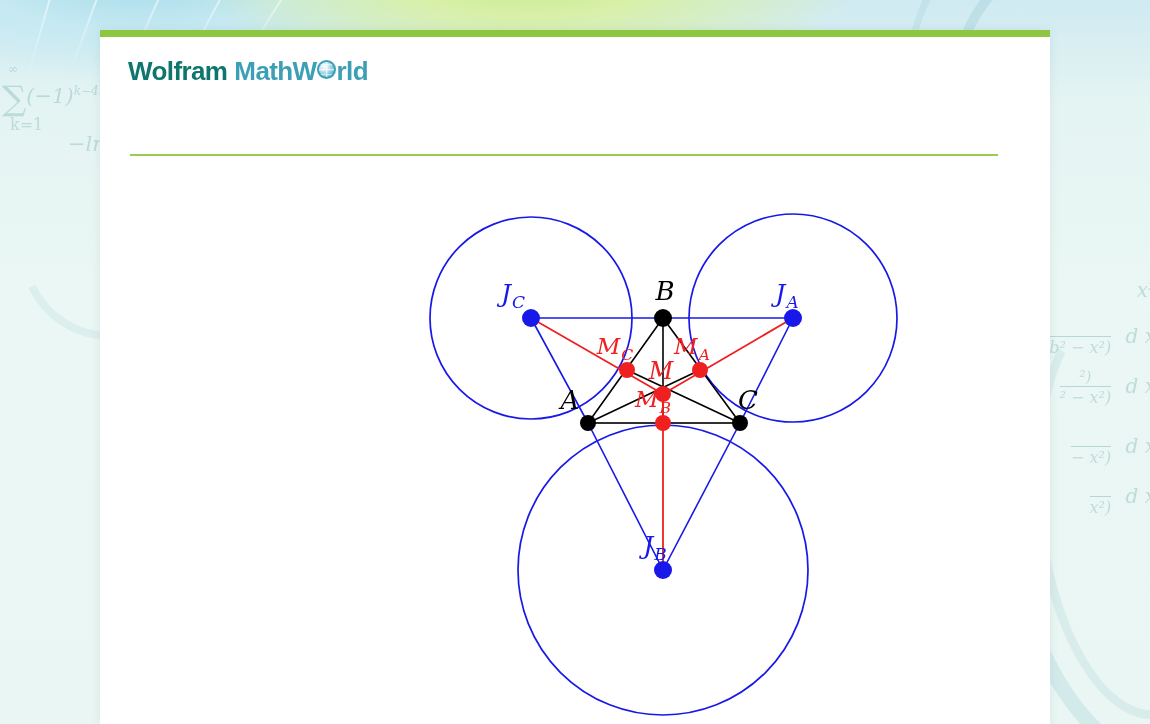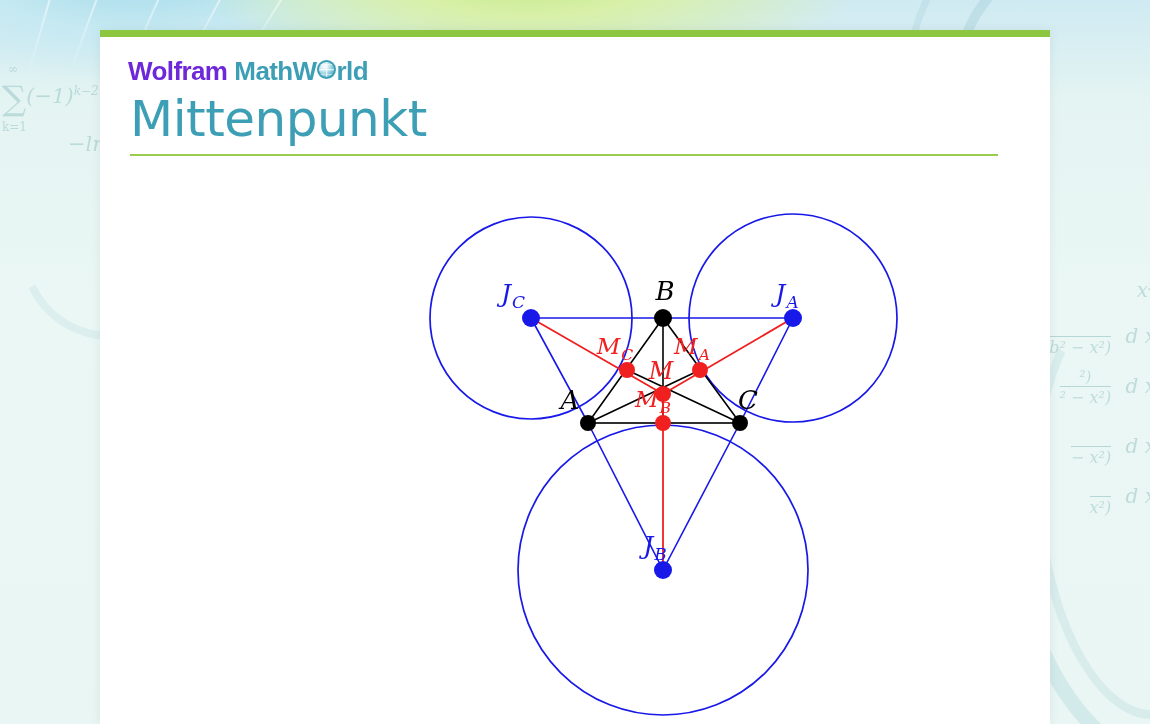--- a/index.html
+++ b/index.html
@@ -74,21 +74,21 @@
     width: 100%; height: 7px;
     background: #8dc63f;
   }
 
   
   #logo {
     position: absolute; left: 28px; top: 28px;
     display: flex; align-items: flex-end; gap: 7px;
   }
   .logo-wolfram {
-    font-size: 26px; font-weight: bold; color: #6d28d9;
+    font-size: 26px; font-weight: bold; color: #0f766e;
     letter-spacing: -0.6px; line-height: 1;
   }
   .logo-math {
     font-size: 26px; font-weight: bold; color: #3d9fb5;
     letter-spacing: -0.6px; line-height: 1;
     display: inline-flex; align-items: baseline;
   }
   .globe-o {
     display: inline-block;
     width: 19px; height: 19px;
@@ -148,22 +148,22 @@
   <div class="ray" style="left:60px;  transform:rotate(16deg);"></div>
   <div class="ray" style="left:110px; transform:rotate(20deg);"></div>
   <div class="ray" style="left:175px; transform:rotate(24deg);"></div>
   <div class="ray" style="left:240px; transform:rotate(28deg);"></div>
   <div class="ray" style="left:305px; transform:rotate(32deg);"></div>
 
   <div class="bg-formula fL1">
     <span style="position:relative;display:inline-block;">
       <span style="position:absolute;top:-16px;left:6px;font-size:12px;">∞</span>
       <span class="big">∑</span>
-      <span style="position:absolute;bottom:-16px;left:0;font-size:12px;">k=1</span>
-    </span><span style="font-style:italic;">(−1)</span><sup style="font-size:12px;font-style:italic;">k−2</sup>
+      <span style="position:absolute;bottom:-16px;left:8px;font-size:16px;">k=1</span>
+    </span><span style="font-style:italic;">(−1)</span><sup style="font-size:12px;font-style:italic;">k−4</sup>
   </div>
   <div class="bg-formula fL2">−ln</div>
 
   <div class="bg-formula fR fR1">
     <span>x²</span>
   </div>
   <div class="bg-formula fR fR2">
     <span class="frac"><span class="num">&nbsp;</span><span class="den">(b² − x²)</span></span>
     <span style="margin-left:8px;">d x</span>
   </div>
@@ -186,21 +186,20 @@
     <div id="logo">
       <span class="logo-wolfram">Wolfram</span>
       <span class="logo-math">
         <span>Math</span>
           <span>W</span>
           <span class="globe-o"></span>
           <span>rld</span>
       </span>
     </div>
 
-    <h1 id="page-title">Mittenpunkt</h1>
     <div id="title-rule"></div>
 
     <div id="figure">
       <svg id="fig-svg" width="950" height="554" viewBox="0 0 950 554">
           <g>
             <circle cx="431" cy="148" r="101" fill="none" stroke="#1818e8" stroke-width="1.7"></circle>
             <circle cx="693" cy="148" r="104" fill="none" stroke="#1818e8" stroke-width="1.7"></circle>
             <circle cx="563" cy="400" r="145" fill="none" stroke="#1818e8" stroke-width="1.7"></circle>
           </g>
           <g>

